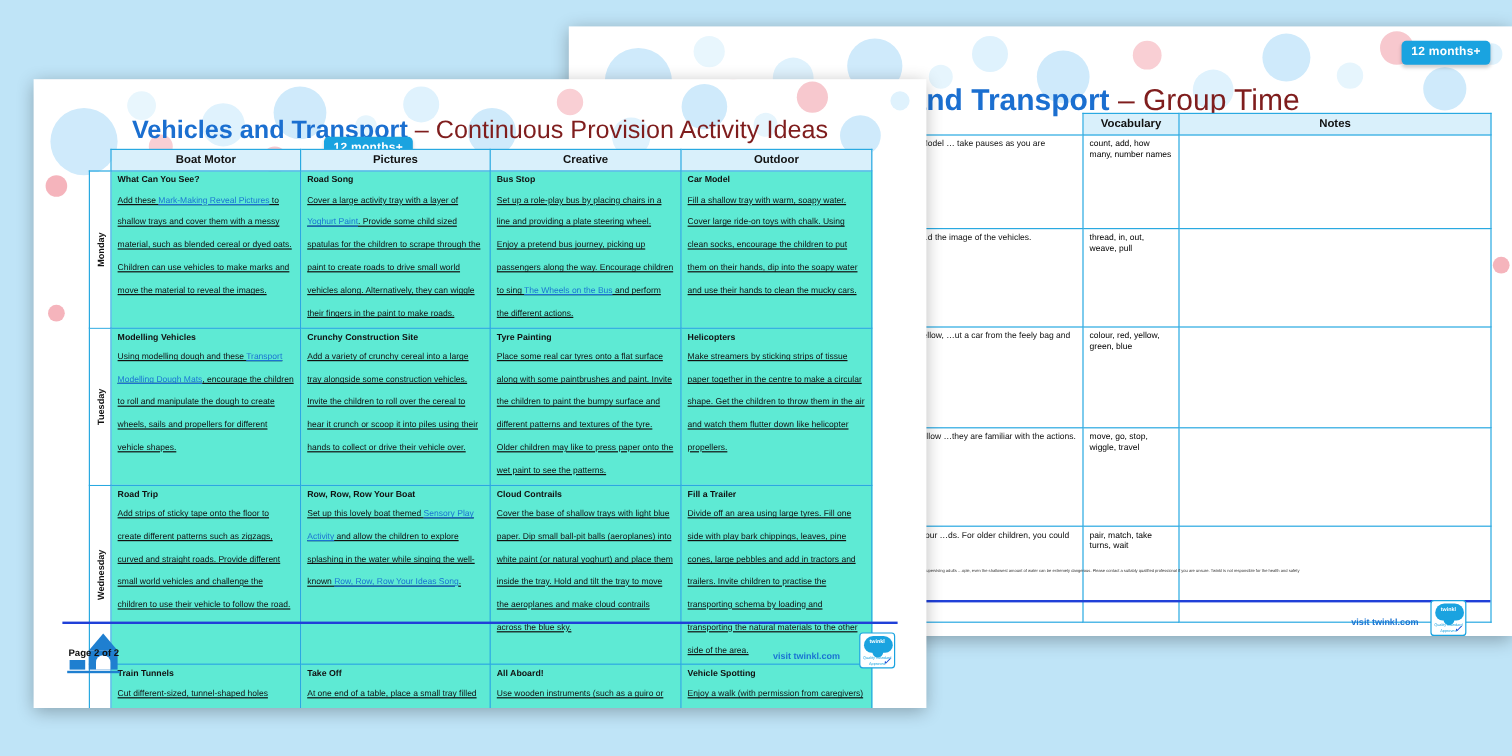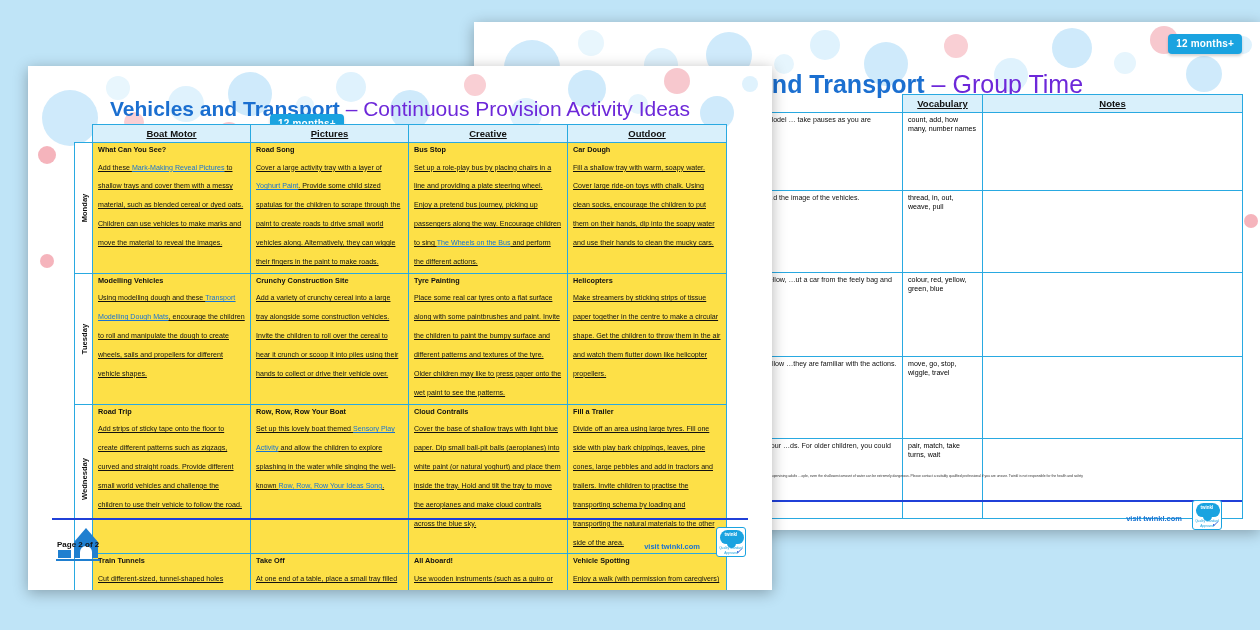--- a/index.html
+++ b/index.html
@@ -29,21 +29,21 @@
   
   .bubble-band { position:absolute; left:0; top:0; width:100%; height:92px; overflow:hidden; }
   .bub { position:absolute; border-radius:50%; }
 
   
   .doc-title {
     position:absolute; width:100%; text-align:center;
     font-size:22px; color:#2a7fd4; white-space:nowrap;
   }
   .doc-title b { color:#1b6fd0; font-weight:bold; }
-  .doc-title span.light { color:#6d28d9; font-weight:normal; }
+  .doc-title span.light { color:#7f1d1d; font-weight:normal; }
 
   #back-page .doc-title { top:48px; font-size:25px; }
   #front-page .doc-title { top:31px; font-size:21px; }
 
   
   .age-badge {
     position:absolute;
     background:#1aa3e0;
     color:#ffffff;
     font-size:10px;
@@ -70,25 +70,24 @@
     vertical-align:top;
   }
   .grid thead th {
     background:#d9f0fb;
     text-align:center;
     font-size:9.5px;
     font-weight:bold;
     color:#111;
     padding:3px 4px;
     border-color:#29a9e1;
-    text-decoration:underline;
   }
   .grid td.body {
     padding:3px 5px 4px 5px;
-    background:#fde047;
+    background:#5eead4;
     line-height:1.18;
   }
   .act-title { font-size:7.3px; font-weight:bold; color:#111; display:block; margin-bottom:1px; }
   .act-body  { font-size:7.1px; color:#111;text-decoration:underline; }
   .lnk { color:#1a73d2; text-decoration:underline; }
 
   
   td.daycell {
     width:18px; background:#ffffff; padding:0; position:relative;
   }
@@ -288,21 +287,21 @@
       </tr>
     </thead>
     <tbody id="front-body">
         <tr>
           <td class="daycell">
             <div class="rot">Monday</div>
           </td>
           <td class="body"><span class="act-title">What Can You See?</span><span class="act-body">Add these <span class="lnk">Mark-Making Reveal Pictures</span> to shallow trays and cover them with a messy material, such as blended cereal or dyed oats. Children can use vehicles to make marks and move the material to reveal the images.</span></td>
           <td class="body"><span class="act-title">Road Song</span><span class="act-body">Cover a large activity tray with a layer of <span class="lnk">Yoghurt Paint</span>. Provide some child sized spatulas for the children to scrape through the paint to create roads to drive small world vehicles along. Alternatively, they can wiggle their fingers in the paint to make roads.</span></td>
           <td class="body"><span class="act-title">Bus Stop</span><span class="act-body">Set up a role-play bus by placing chairs in a line and providing a plate steering wheel. Enjoy a pretend bus journey, picking up passengers along the way. Encourage children to sing <span class="lnk">The Wheels on the Bus</span> and perform the different actions.</span></td>
-          <td class="body"><span class="act-title">Car Dough</span><span class="act-body">Fill a shallow tray with warm, soapy water. Cover large ride-on toys with chalk. Using clean socks, encourage the children to put them on their hands, dip into the soapy water and use their hands to clean the mucky cars.</span></td>
+          <td class="body"><span class="act-title">Car Model</span><span class="act-body">Fill a shallow tray with warm, soapy water. Cover large ride-on toys with chalk. Using clean socks, encourage the children to put them on their hands, dip into the soapy water and use their hands to clean the mucky cars.</span></td>
         </tr>
         <tr>
           <td class="daycell">
             <div class="rot">Tuesday</div>
           </td>
           <td class="body"><span class="act-title">Modelling Vehicles</span><span class="act-body">Using modelling dough and these <span class="lnk">Transport Modelling Dough Mats</span>, encourage the children to roll and manipulate the dough to create wheels, sails and propellers for different vehicle shapes.</span></td>
           <td class="body"><span class="act-title">Crunchy Construction Site</span><span class="act-body">Add a variety of crunchy cereal into a large tray alongside some construction vehicles. Invite the children to roll over the cereal to hear it crunch or scoop it into piles using their hands to collect or drive their vehicle over.</span></td>
           <td class="body"><span class="act-title">Tyre Painting</span><span class="act-body">Place some real car tyres onto a flat surface along with some paintbrushes and paint. Invite the children to paint the bumpy surface and different patterns and textures of the tyre. Older children may like to press paper onto the wet paint to see the patterns.</span></td>
           <td class="body"><span class="act-title">Helicopters</span><span class="act-body">Make streamers by sticking strips of tissue paper together in the centre to make a circular shape. Get the children to throw them in the air and watch them flutter down like helicopter propellers.</span></td>
         </tr>

